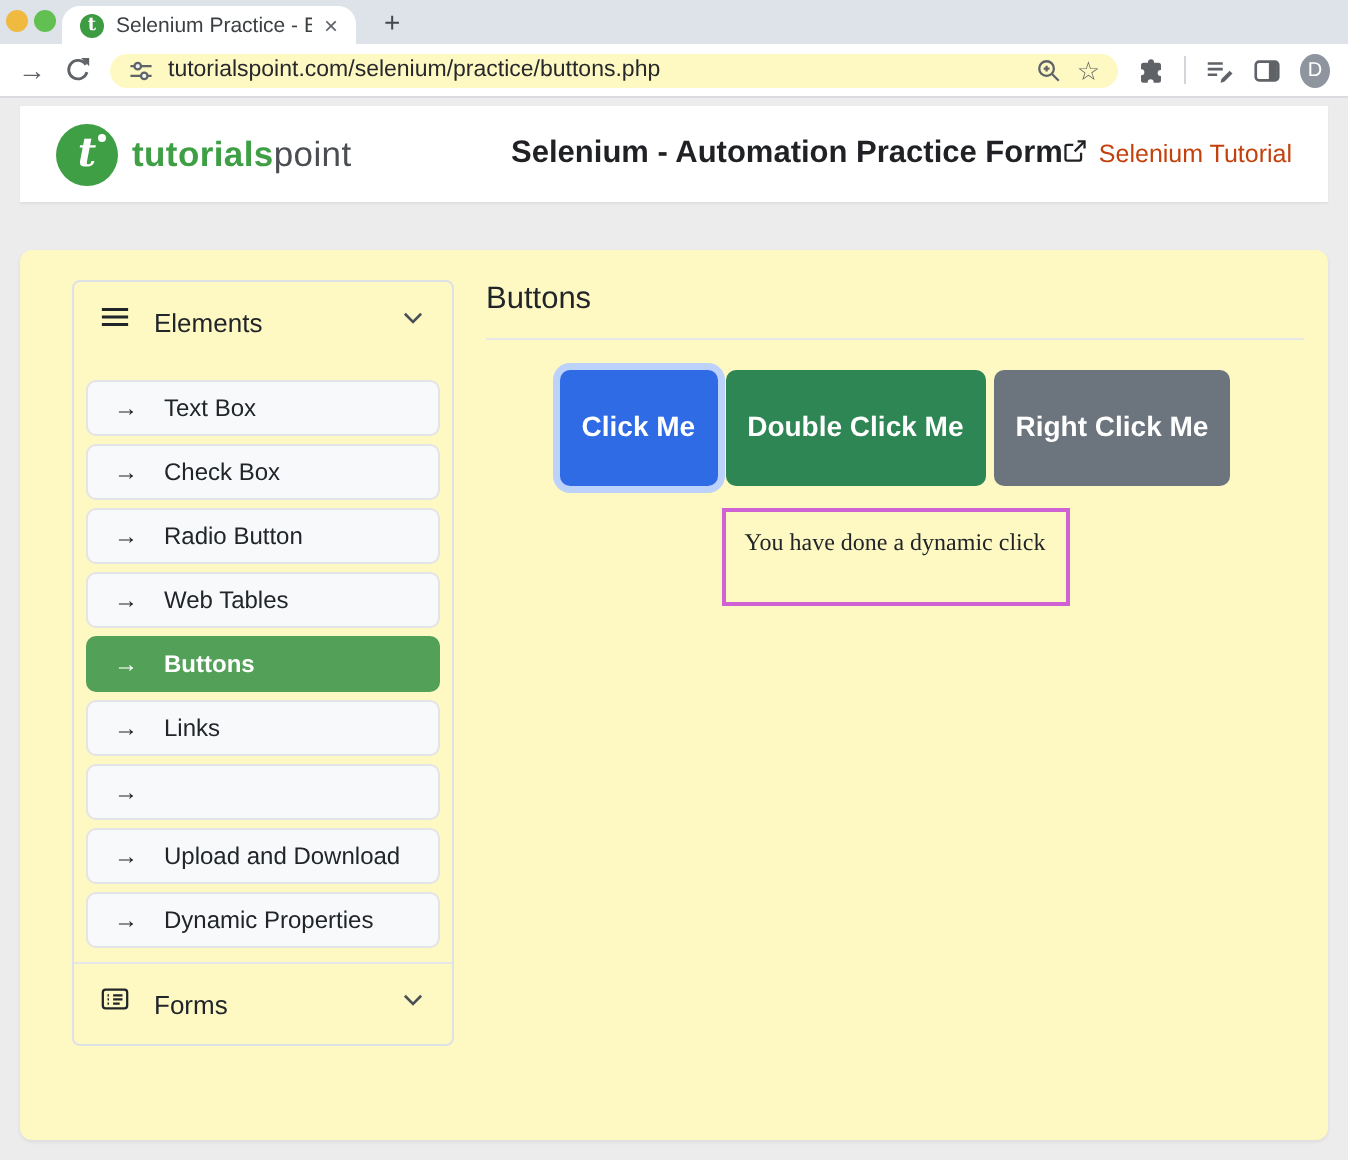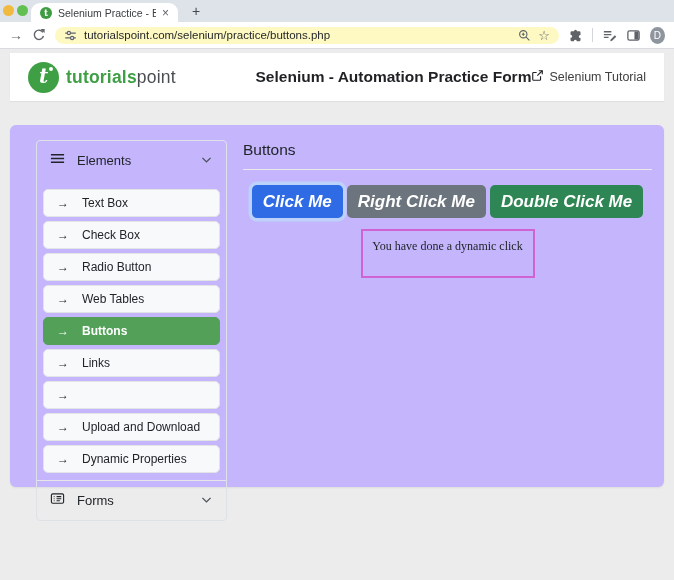--- a/index.html
+++ b/index.html
@@ -56,24 +56,24 @@
   .logo { display:flex; align-items:center; gap:7px; }
   .logo-circle {
     width:31px; height:31px; border-radius:50%; background:#3e9f44; color:#fff; position:relative;
     font-family:"DejaVu Serif", serif; font-style:italic; font-weight:bold; font-size:20px;
     line-height:29px; text-align:center; flex:none;
   }
   .logo-circle::after { content:""; position:absolute; top:5px; right:6px; width:4px; height:4px; background:#fff; border-radius:50%; }
   .logo-text { font-size:17.5px; color:#4a4d52; letter-spacing:.2px; }
   .logo-text b { color:#3e9f44; }
   .site-title { flex:1; text-align:right; font-size:15.5px; font-weight:bold; color:#1f2124; }
-  .tutorial-link { display:flex; align-items:center; gap:5px; font-size:12.5px; color:#404040; cursor:pointer; }
+  .tutorial-link { display:flex; align-items:center; gap:5px; font-size:12.5px; color:#c2410c; cursor:pointer; }
 
   .content-card {
-    position:absolute; top:76px; left:10px; right:10px; height:362px; background:#c4b5fd;
+    position:absolute; top:76px; left:10px; right:10px; height:445px; background:#fef9c3;
     border-radius:6px; box-shadow:0 1px 2px rgba(0,0,0,.07);
     display:flex; padding:15px 12px 0 26px;
   }
 
   
   .sidebar { width:191px; flex:none; border:1px solid #dee2e6; border-radius:4px; align-self:flex-start; }
   .acc { display:flex; align-items:center; gap:12px; padding:10px 13px; cursor:pointer; }
   .acc-label { font-size:13px; color:#212529; }
   .chev { margin-left:auto; flex:none; }
   .acc-sep { border-top:1px solid #e4e6e8;gap:12px; }
@@ -86,22 +86,22 @@
   .side-item .arrow { font-size:12px; }
   .side-item.selected { color:#fff; font-weight:bold; }
   .alerts-label { width:118px; line-height:1.35; }
 
   
   .main { flex:1; margin-left:16px; }
   .page-heading { font-size:15.5px; font-weight:500; color:#212529; margin:1px 0 0; }
   .rule { border:none; border-top:1px solid #e8e8e8; margin:10px 0 0; }
   .btn-row { display:flex; justify-content:center; gap:4px; margin-top:15px; }
   .action-btn {
-    border:none; color:#fff; font-weight:bold; font-size:17px; padding:6px 11px;
-    border-radius:5px; font-family:inherit; cursor:pointer; line-height:1.25;font-style:italic;
+    border:none; color:#fff; font-weight:bold; font-size:14px; padding:20px 11px;
+    border-radius:5px; font-family:inherit; cursor:pointer; line-height:1.25;
   }
   .message-box {
     width:174px; height:49px; border:2px solid #d063d3; margin:11px auto 0;
     text-align:center; padding-top:8px; font-size:12px; color:#212529;font-family:Liberation Serif, serif;
   }
 </style>
 </head>
 <body>
 
 <div class="tabstrip">
@@ -263,21 +263,21 @@
       </div>
 
     </aside>
 
     <main class="main">
       <h2 class="page-heading">Buttons</h2>
       <hr class="rule">
       <div class="btn-row">
   <button class="action-btn" style="background: rgb(46, 107, 229); box-shadow: rgb(188, 210, 250) 0px 0px 0px 3.5px;">Click Me</button>
 
+  <button class="action-btn" style="background: rgb(45, 134, 83);">Double Click Me</button>
+
   <button class="action-btn" style="background: rgb(108, 117, 125);">Right Click Me</button>
-
-  <button class="action-btn" style="background: rgb(45, 134, 83);">Double Click Me</button>
 </div>
       <div class="message-box" style="border-color: rgb(208, 99, 211);">You have done a dynamic click</div>
     </main>
 
   </div>
 </div>
 
 </body></html>

